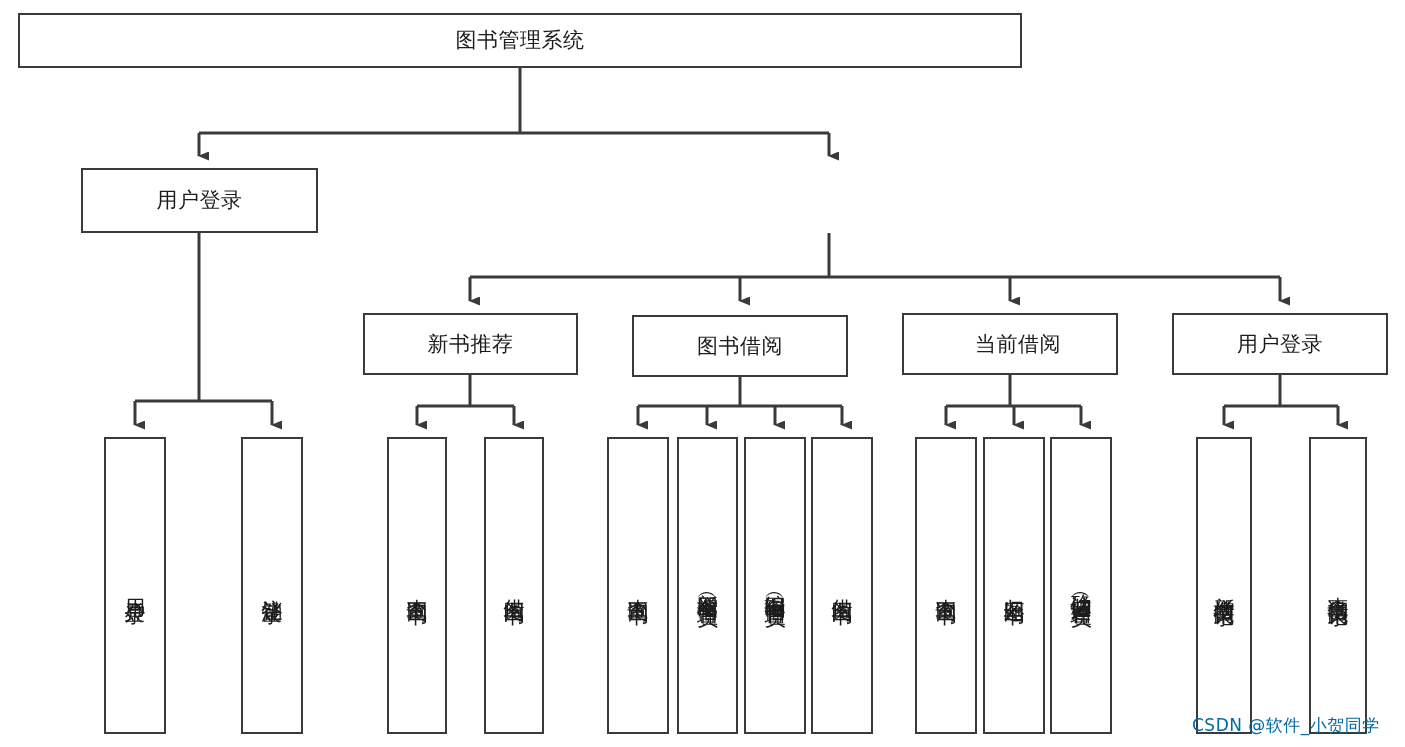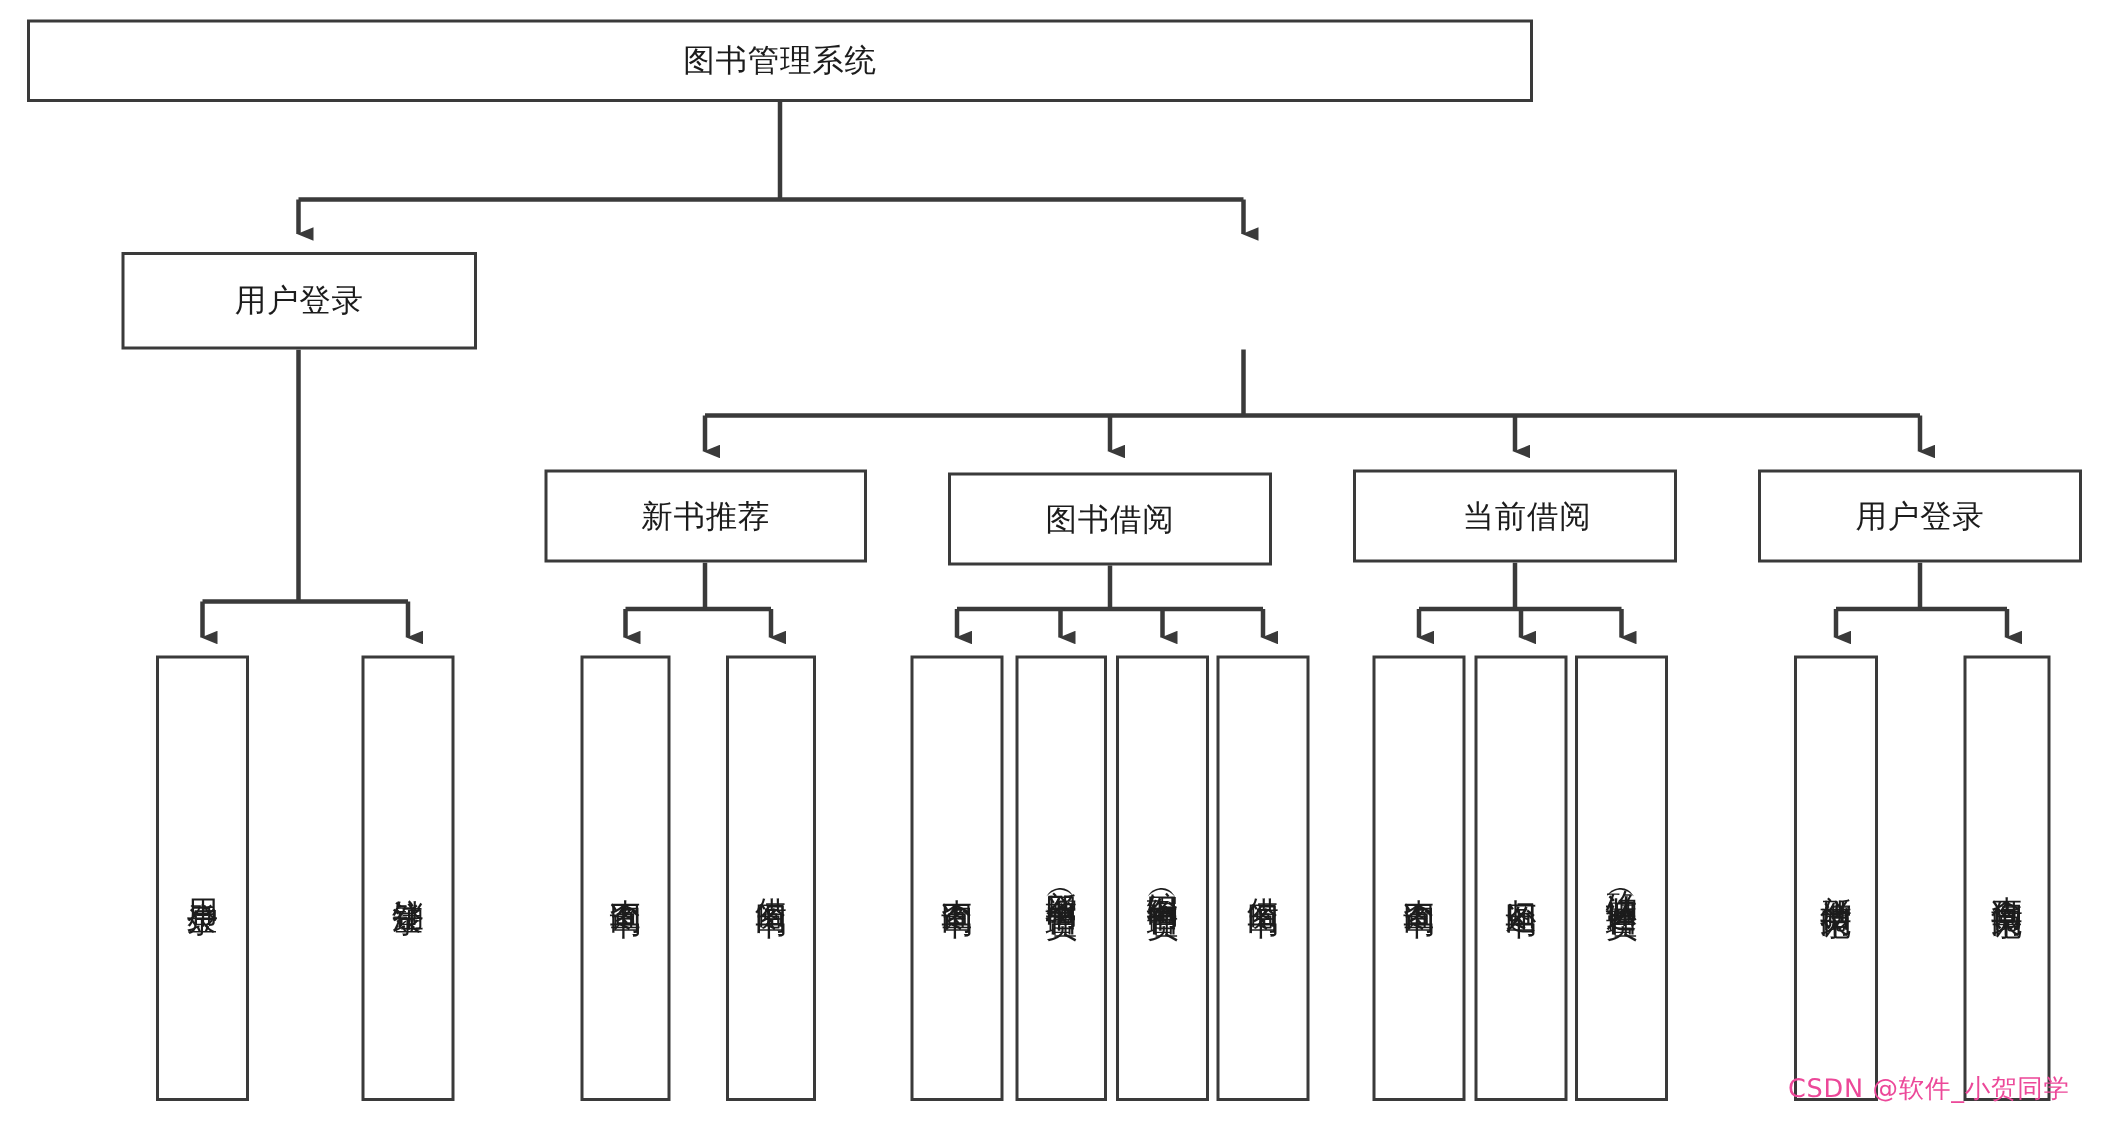--- a/index.html
+++ b/index.html
@@ -52,21 +52,21 @@
   }
   .node-box.vertical {
     align-items: center;
     justify-content: center;
   }
   #watermark {
     position: absolute;
     left: 1192px;
     top: 714px;
     font-size: 17px;
-    color: #ec4899;
+    color: #0369a1;
     white-space: nowrap;
     letter-spacing: 0.5px;
   }
 </style>
 </head>
 <body>
 
 <div id="diagram-root">
 
   <svg class="flow" viewBox="0 0 1405 747" xmlns="http://www.w3.org/2000/svg">

